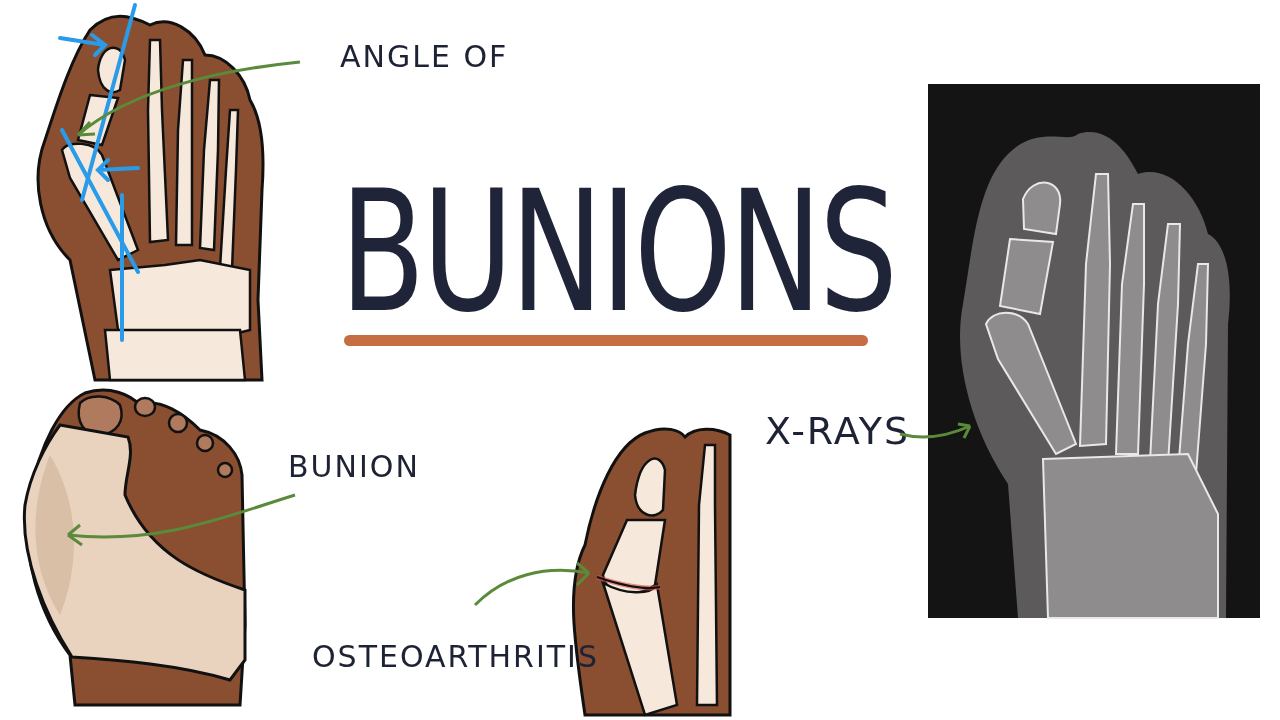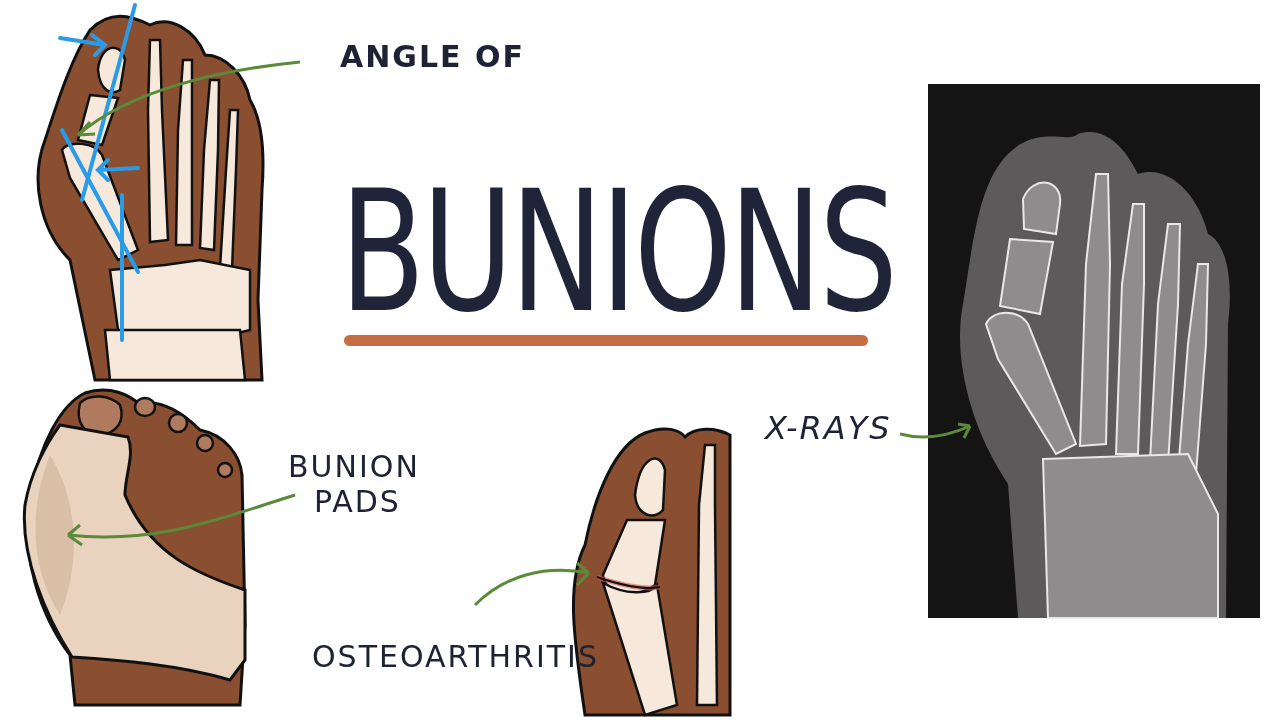--- a/index.html
+++ b/index.html
@@ -31,42 +31,41 @@
     <line x1="62" y1="130" x2="138" y2="272"></line>
     <line x1="122" y1="195" x2="122" y2="340"></line>
     <path d="M60,38 L105,45 M92,35 L105,45 L95,55"></path>
     <path d="M138,168 L98,170 M108,160 L98,170 L108,180"></path>
   </g>
   <path d="M300,62 C220,70 130,90 78,135" stroke="#5a8a3a" stroke-width="3" fill="none"></path>
   <path d="M78,135 L90,122 M78,135 L95,134" stroke="#5a8a3a" stroke-width="3" fill="none"></path>
 </svg>
 
 <div class="abs label" style="left:296px;top:40px;font-size:30px;">
-  <div style="padding-left:44px;font-weight:bold;">ANGLE OF</div>
+  <div style="padding-left:44px;">ANGLE OF</div>
 </div>
 
 <div class="title">BUNIONS</div>
 <div class="underline" style="background:#c76d44;"></div>
 
 <svg width="260" height="330" style="left:0;top:385px;" viewBox="0 0 260 330">
   <path d="M75,320 L70,270 C40,230 20,170 30,110 C40,60 60,20 85,8 C110,0 130,10 140,20 C160,12 185,30 200,45 C225,50 240,70 242,90 L245,240 L240,320 Z" fill="#8a4f31" stroke="#111" stroke-width="3"></path>
   <path d="M80,18 C90,8 110,10 120,20 C125,35 118,48 100,50 C85,50 75,38 80,18 Z" fill="#b07a5e" stroke="#111" stroke-width="2.5"></path>
   <ellipse cx="145" cy="22" rx="10" ry="9" fill="#b07a5e" stroke="#111" stroke-width="2.5"></ellipse>
   <ellipse cx="178" cy="38" rx="9" ry="9" fill="#b07a5e" stroke="#111" stroke-width="2.5"></ellipse>
   <ellipse cx="205" cy="58" rx="8" ry="8" fill="#b07a5e" stroke="#111" stroke-width="2.5"></ellipse>
   <ellipse cx="225" cy="85" rx="7" ry="7" fill="#b07a5e" stroke="#111" stroke-width="2.5"></ellipse>
   <path d="M60,40 L128,52 C135,70 125,90 125,110 C150,170 200,190 245,205 L245,275 L230,295 C180,280 120,275 72,272 C45,230 20,170 25,120 C30,90 45,60 60,40 Z" fill="#e9d3bf" stroke="#111" stroke-width="3"></path>
   <path d="M50,70 C30,120 28,180 60,230 C80,180 80,120 50,70 Z" fill="#d9bfa6"></path>
   <path d="M295,110 C230,130 160,160 68,150" stroke="#5a8a3a" stroke-width="3" fill="none"></path>
   <path d="M68,150 L80,140 M68,150 L82,160" stroke="#5a8a3a" stroke-width="3" fill="none"></path>
 </svg>
 
 <div class="abs label" style="left:288px;top:450px;font-size:30px;">
   <div>BUNION</div>
-  <div style="padding-left:26px;">PADS</div>
 </div>
 
 <svg width="170" height="290" style="left:565px;top:425px;" viewBox="0 0 170 290">
   <path d="M20,290 C10,220 0,160 20,120 C30,70 50,20 80,8 C100,0 115,5 120,12 C130,2 150,2 165,10 L165,290 Z" fill="#8a4f31" stroke="#111" stroke-width="3"></path>
   <g fill="#f6e9dc" stroke="#111" stroke-width="2.5">
     <path d="M70,70 C75,30 95,25 100,45 L98,85 C90,95 72,92 70,70 Z"></path>
     <path d="M62,95 L100,95 L90,160 C70,175 40,170 38,150 Z"></path>
     <path d="M38,158 C60,170 85,170 92,160 L112,280 L80,290 Z"></path>
     <path d="M140,20 L150,20 L150,80 L152,280 L132,280 L134,80 Z"></path>
   </g>
@@ -87,17 +86,17 @@
       <path d="M58,240 C65,225 90,225 100,240 L148,360 L128,370 L70,275 Z"></path>
       <path d="M168,90 L180,90 L182,180 L178,360 L152,362 L158,180 Z"></path>
       <path d="M205,120 L216,120 L216,200 L210,370 L188,370 L194,200 Z"></path>
       <path d="M240,140 L252,140 L250,220 L240,380 L222,378 L230,220 Z"></path>
       <path d="M270,180 L280,180 L278,260 L268,390 L250,388 L260,260 Z"></path>
       <path d="M115,375 L260,370 L290,430 L290,534 L120,534 Z"></path>
     </g>
   </svg>
 </div>
 
-<div class="abs label" style="left:765px;top:410px;font-size:32px;font-style:italic;">X-RAYS</div>
+<div class="abs label" style="left:765px;top:410px;font-size:38px;">X-RAYS</div>
 <svg width="80" height="30" style="left:898px;top:418px;" viewBox="0 0 80 30">
   <path d="M2,16 C25,22 50,18 72,8" stroke="#5a8a3a" stroke-width="3" fill="none"></path>
   <path d="M72,8 L60,6 M72,8 L66,20" stroke="#5a8a3a" stroke-width="3" fill="none"></path>
 </svg>
 
 </body></html>

